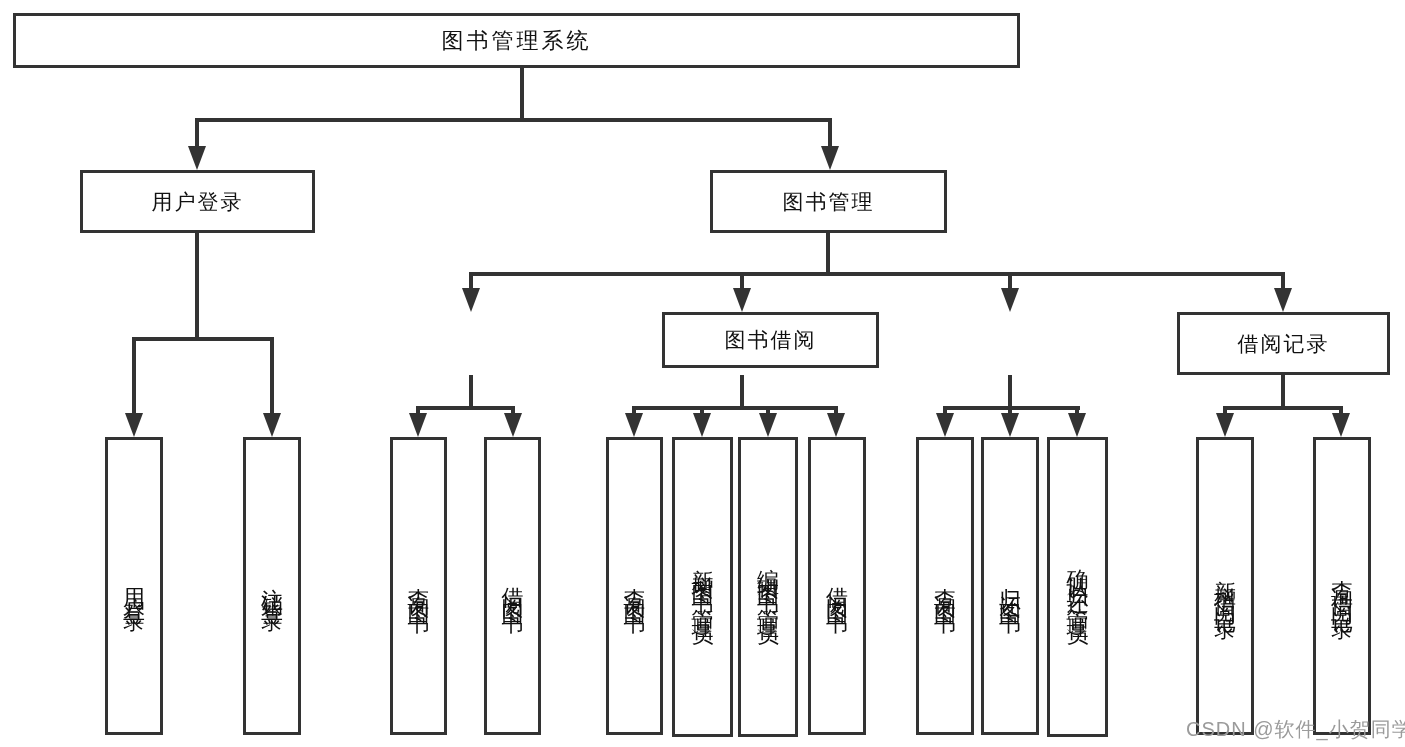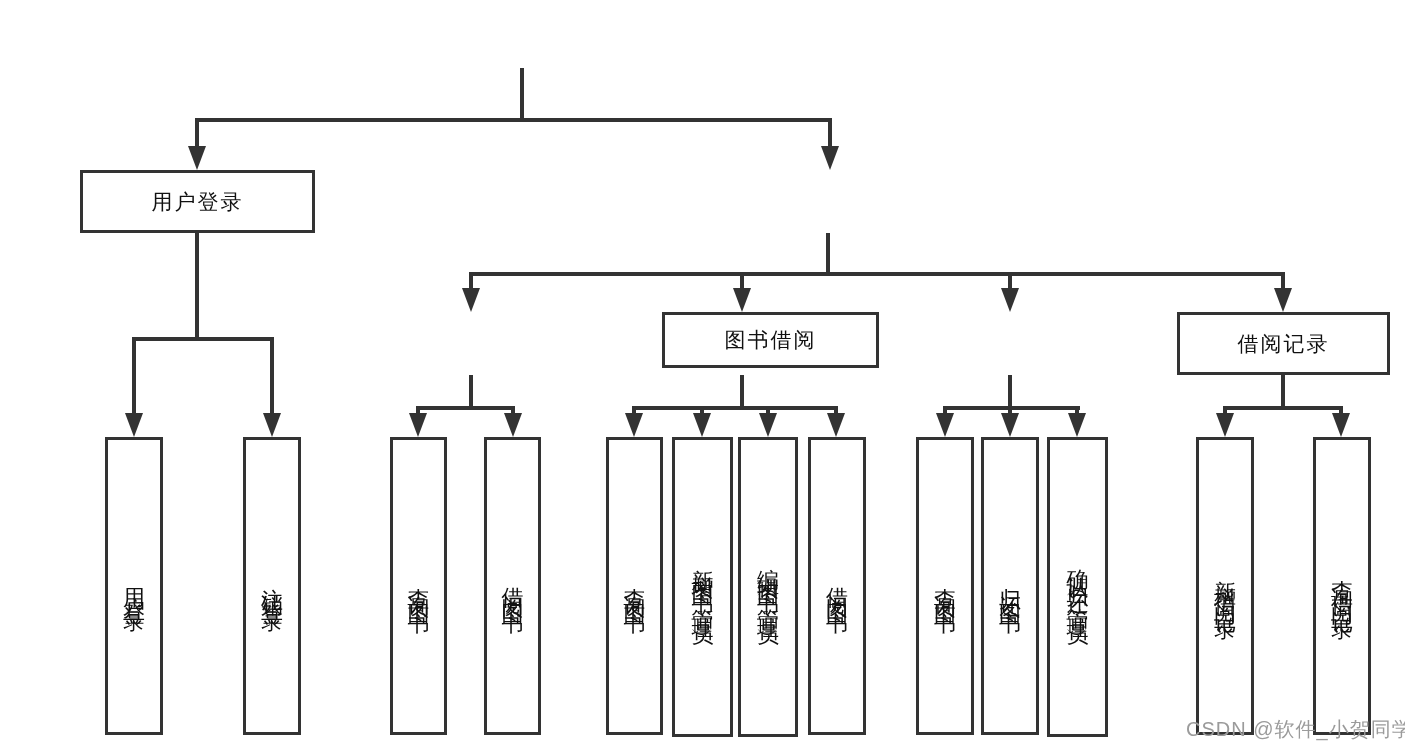--- a/index.html
+++ b/index.html
@@ -40,30 +40,36 @@
     letter-spacing:1px;
     white-space:nowrap;
     z-index:5;
   }
 </style>
 </head>
 <body>
 
 <div class="canvas" style="--line: #333333; --text: #111111; --bg: #ffffff; --wm: #9b9b9b;">
 
+  <div class="box root" style="left:13px;top:13px;width:1007px;height:55px;">
+    <span class="hlabel">图书管理系统</span>
+  </div>
 
   <div class="line" style="left:520px;top:68px;width:4px;height:50px;"></div>
   <div class="line" style="left:195px;top:118px;width:637px;height:4px;"></div>
   <div class="line" style="left:195px;top:118px;width:4px;height:34px;"></div>
   <div class="arrow" style="left:188px;top:146px;"></div>
   <div class="line" style="left:828px;top:118px;width:4px;height:34px;"></div>
   <div class="arrow" style="left:821px;top:146px;"></div>
 
   <div class="box" style="left:80px;top:170px;width:235px;height:63px;">
     <span class="hlabel">用户登录</span>
+  </div>
+  <div class="box" style="left:710px;top:170px;width:237px;height:63px;">
+    <span class="hlabel">图书管理</span>
   </div>
 
   <div class="line" style="left:195px;top:233px;width:4px;height:104px;"></div>
   <div class="line" style="left:132px;top:337px;width:142px;height:4px;"></div>
   <div class="line" style="left:132px;top:337px;width:4px;height:82px;"></div>
   <div class="arrow" style="left:125px;top:413px;"></div>
   <div class="line" style="left:270px;top:337px;width:4px;height:82px;"></div>
   <div class="arrow" style="left:263px;top:413px;"></div>
 
   <div class="line" style="left:826px;top:233px;width:4px;height:39px;"></div>

